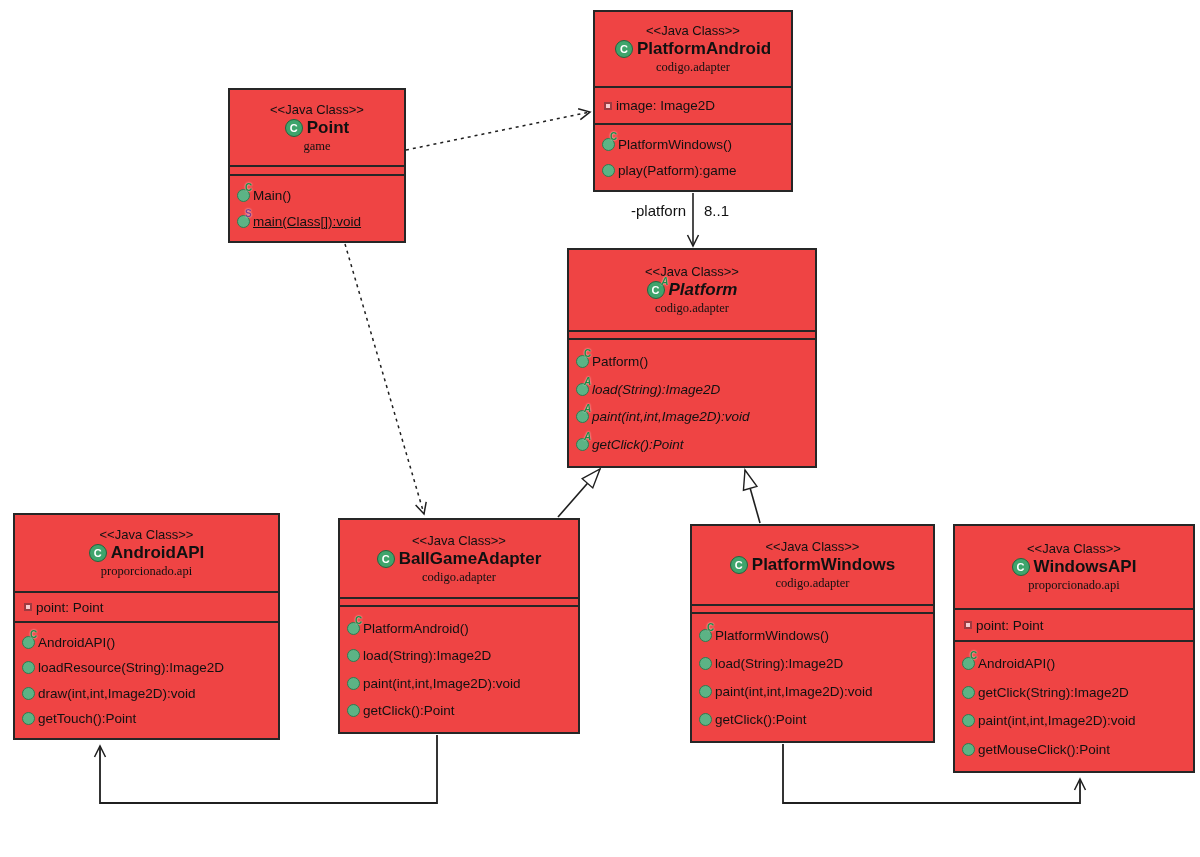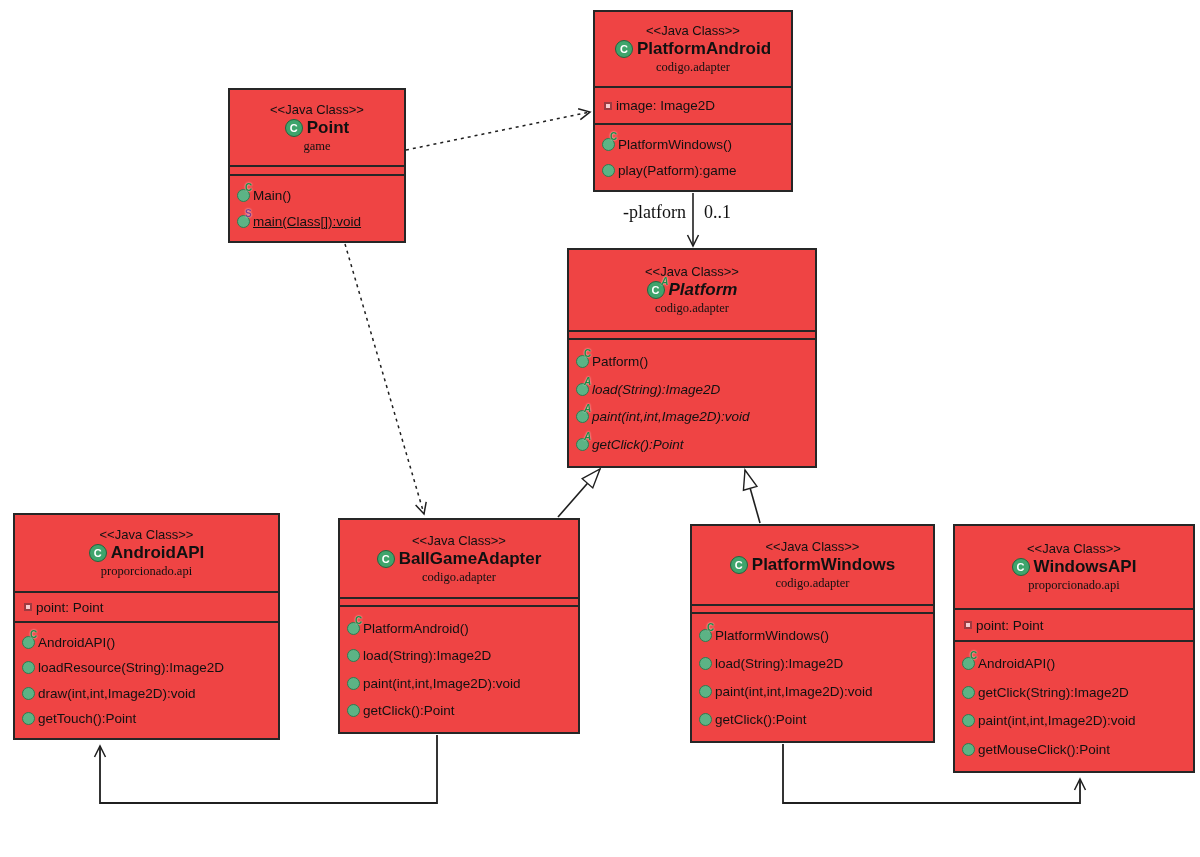--- a/index.html
+++ b/index.html
@@ -56,21 +56,21 @@
     background:#5CB385; border:1px solid #2E7C50; margin-right:1px;
   }
   .msup {
     position:absolute; top:-8px; left:7px; font-size:10px; font-weight:bold;
     text-shadow:0 0 2px #fff;
   }
   .msup.ctor { color:#1E8C46; }
   .msup.static { color:#7D3C8C; }
   .msup.abstract { color:#1E8C46; font-style:italic; }
 
-  .edge-label { position:absolute; font-size:18px; color:#111; white-space:nowrap;font-family:Liberation Serif, serif; }
+  .edge-label { position:absolute; font-size:15px; color:#111; white-space:nowrap; }
 </style>
 </head>
 <body>
 
 <div id="canvas">
 
   <svg class="edges" viewBox="0 0 1200 857">
     <defs>
       <marker id="open" markerWidth="16" markerHeight="14" refX="13" refY="7" orient="auto" markerUnits="userSpaceOnUse">
         <path d="M2,1.5 L13,7 L2,12.5" fill="none" stroke="#1F1F1F" stroke-width="1.5"></path>
@@ -89,21 +89,21 @@
     <path d="M558,517 L600,469" fill="none" stroke="#1F1F1F" stroke-width="1.6" marker-end="url(#tri)"></path>
 
     <path d="M760,523 L745,470" fill="none" stroke="#1F1F1F" stroke-width="1.6" marker-end="url(#tri)"></path>
 
     <path d="M437,735 L437,803 L100,803 L100,746" fill="none" stroke="#1F1F1F" stroke-width="1.8" marker-end="url(#open)"></path>
 
     <path d="M783,744 L783,803 L1080,803 L1080,779" fill="none" stroke="#1F1F1F" stroke-width="1.8" marker-end="url(#open)"></path>
   </svg>
 
   <div class="edge-label" style="left:600px; top:202px; width:86px; text-align:right;">-platforn</div>
-  <div class="edge-label" style="left:704px; top:202px;">0..1</div>
+  <div class="edge-label" style="left:704px; top:202px;">8..1</div>
 
   <div class="uml-class" style="left:228px; top:88px; width:178px; height:155px;">
     <div class="hdr" style="height:75px;">
       <div class="stereo">&lt;&lt;Java Class&gt;&gt;</div>
       <div class="cname-row">
         <span class="cicon">C<span class="csup"></span></span>
         <span class="cname">Point</span>
       </div>
       <div class="pkg">game</div>
     </div>

